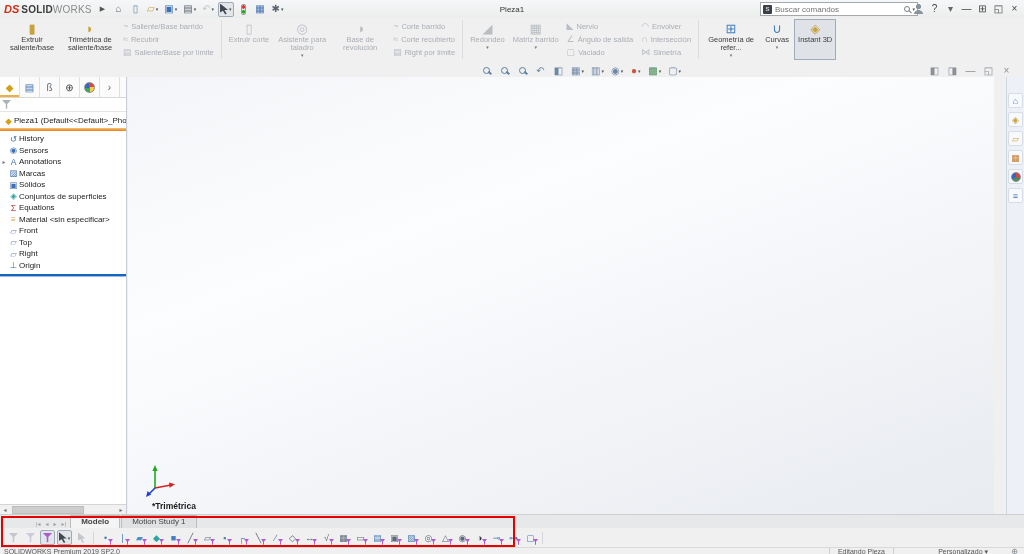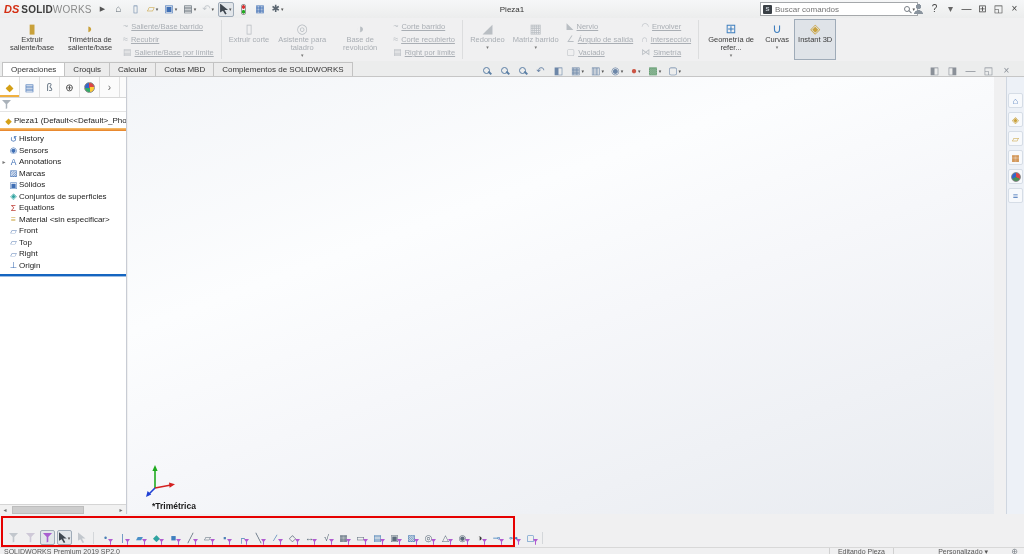--- a/index.html
+++ b/index.html
@@ -60,21 +60,21 @@
   .rbig[data-pressed="true"] { background:#dfe3e8; border-color:#9fabb8; }
   .rbig .ricon { font-size:13px; line-height:15px; height:15px; }
   .rbig .rlabel { font-size:7.5px; line-height:8px; text-align:center; color:#3c3c3c; }
   .rbig[data-state="disabled"] .rlabel { color:#a9aeb4; }
   .rbig .rdrop { display:none; font-size:5px; color:#777; line-height:5px; margin-top:1px; }
   .rbig[data-dropdown="true"] .rdrop { display:block; }
   .rstack { display:flex; flex-direction:column; justify-content:center; }
   .rsmall { display:flex; align-items:center; height:13px; padding:0 4px; white-space:nowrap; }
   .rsmall .ricon { font-size:9px; line-height:9px; margin-right:3px; }
   .rsmall .rlabel { font-size:7.5px; color:#3c3c3c; }
-  .rsmall[data-state="disabled"] .rlabel { color:#a9aeb4;text-decoration:underline; }
+  .rsmall[data-state="disabled"] .rlabel { color:#a9aeb4; }
 
   
   .tabrow { position:absolute; top:61px; left:0; right:0; height:16px; border-bottom:1px solid #c6c6c6;
     display:flex; align-items:flex-end; padding-left:2px; background:#eceded; }
   .ctab { font-size:8px; padding:2px 8px 2px; border:1px solid #c3c3c3; border-bottom:none;
     background:#ececec; color:#333; margin-right:-1px; position:relative; }
   .ctab[data-active="true"] { background:#fff; z-index:2; }
   .headsup { position:absolute; top:63px; left:479px; display:flex; align-items:center; gap:3px; z-index:3; }
   .doc-controls { position:absolute; top:63px; right:10px; display:flex; align-items:center; gap:3px; z-index:3; }
   .doc-controls .cell .p-glyph { color:#8a9098; }
@@ -426,32 +426,20 @@
 
           <div class="rbig" data-state="enabled" data-pressed="true">
             <span class="ricon" style="color: rgb(201, 161, 59);">◈</span>
             <span class="rlabel">Instant 3D</span>
 
           </div>
         </div>
     </div>
   </div>
 
-  <div class="tabrow">
-
-      <span class="ctab" data-active="true">Operaciones</span>
-
-      <span class="ctab">Croquis</span>
-
-      <span class="ctab">Calcular</span>
-
-      <span class="ctab">Cotas MBD</span>
-
-      <span class="ctab">Complementos de SOLIDWORKS</span>
-    </div>
 
   <div class="headsup">
 
       <span class="cell" data-kind="mag">
         <span class="p p-mag"></span>
 
       </span>
 
       <span class="cell" data-kind="mag">
         <span class="p p-mag"></span>
@@ -703,20 +691,38 @@
 
         <span class="p p-wheel"></span>
       </span>
 
       <span class="tp" data-kind="glyph">
         <span class="p p-glyph" style="color: rgb(63, 111, 181);">≡</span>
 
       </span>
     </div>
 
+  <div class="doctabs">
+    <div class="navbtns">
+
+        <span class="nb">|◂</span>
+
+        <span class="nb">◂</span>
+
+        <span class="nb">▸</span>
+
+        <span class="nb">▸|</span>
+      </div>
+    <div style="display:flex;align-items:flex-end;">
+
+        <span class="dtab" data-active="true">Modelo</span>
+
+        <span class="dtab">Motion Study 1</span>
+      </div>
+  </div>
 
   <div class="bottombar">
 
       <span class="bt" data-kind="funnel">
 
         <span class="p p-funnel" style="background: rgb(194, 199, 205);"></span>
 
       </span>
 
       <span class="bt" data-kind="funnel">

